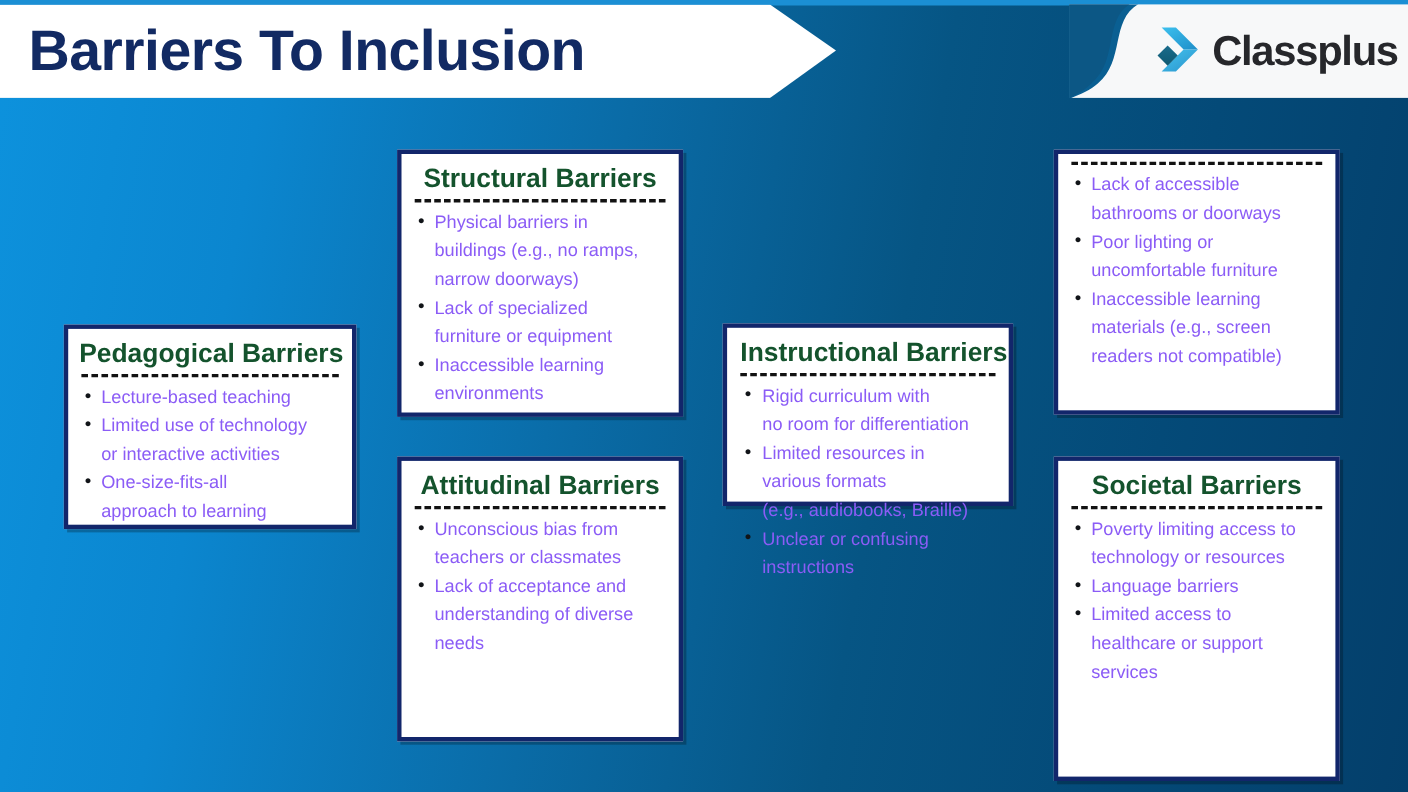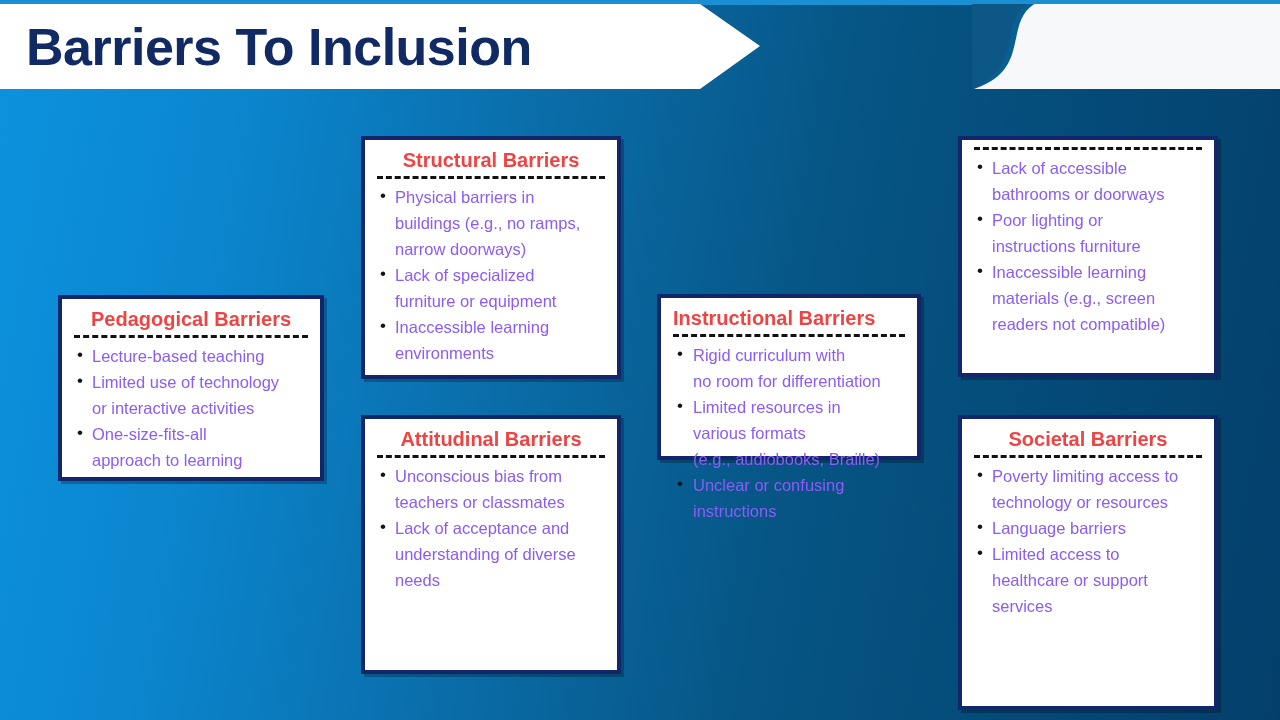--- a/index.html
+++ b/index.html
@@ -97,23 +97,23 @@
   
   .card {
     position: absolute;
     background: #ffffff;
     border: 4px solid #12266b;
     box-shadow: 3px 3px 0 rgba(0,0,0,0.25);
     box-sizing: border-box;
     padding: 6px 10px 8px 10px;
   }
   .card-title {
-    font-size: 20px;
+    font-size: 24px;
     font-weight: bold;
-    color: #ef4444;
+    color: #14532d;
     text-align: center;
     line-height: 1.25;
     white-space: nowrap;
     padding: 2px 0 2px 0;
   }
   .card-title.left {
     text-align: left;
     padding-left: 2px;
   }
   .divider {
@@ -167,20 +167,40 @@
 
   <div class="title-banner">
     <div class="title-text">Barriers To Inclusion</div>
   </div>
 
   <div class="logo-panel">
     <svg class="curve-mask" viewBox="0 0 120 89" preserveAspectRatio="none">
       <path d="M0,0 L70,0 C40,14 56,52 30,74 C22,81 10,86 0,89 Z" fill="#0a5f92"></path>
       <path d="M0,0 L62,0 C34,14 50,52 24,74 C17,81 8,86 0,89 Z" fill="#0c5785"></path>
     </svg>
+    <div class="logo-inner">
+      <div class="logo-mark">
+        <svg viewBox="0 0 46 46" width="46" height="46">
+          <defs>
+            <linearGradient id="g1" x1="0" y1="0" x2="1" y2="1">
+              <stop offset="0%" stop-color="#3cc0ee"></stop>
+              <stop offset="100%" stop-color="#1e8ec9"></stop>
+            </linearGradient>
+            <linearGradient id="g2" x1="0" y1="0" x2="1" y2="1">
+              <stop offset="0%" stop-color="#1a6c8c"></stop>
+              <stop offset="100%" stop-color="#0f5972"></stop>
+            </linearGradient>
+          </defs>
+          <path d="M12,1 L25,1 L45,21 L32,21 Z" fill="url(#g1)"></path>
+          <path d="M32,21 L45,21 L25,41 L12,41 Z" fill="url(#g1)" opacity="0.95"></path>
+          <path d="M11,20 L24,20 L24,33 L11,33 Z" fill="url(#g2)" transform="rotate(45 17.5 26.5)"></path>
+        </svg>
+      </div>
+      <div class="logo-word">Classplus</div>
+    </div>
   </div>
 
   <div class="card" id="card-pedagogical">
     <div class="card-title">Pedagogical  Barriers</div>
     <div class="divider"></div>
     <ul class="bullets">
       <li>
         <span class="ln">Lecture-based teaching</span>
       </li>
       <li>
@@ -252,21 +272,21 @@
 
   <div class="card" id="card-physical">
     <div class="divider"></div>
     <ul class="bullets">
       <li>
         <span class="ln">Lack of accessible</span>
         <span class="ln">bathrooms or doorways</span>
       </li>
       <li>
         <span class="ln">Poor lighting or</span>
-        <span class="ln">instructions furniture</span>
+        <span class="ln">uncomfortable furniture</span>
       </li>
       <li>
         <span class="ln">Inaccessible learning</span>
         <span class="ln">materials (e.g., screen</span>
         <span class="ln">readers not compatible)</span>
       </li>
     </ul>
   </div>
 
   <div class="card" id="card-societal">

